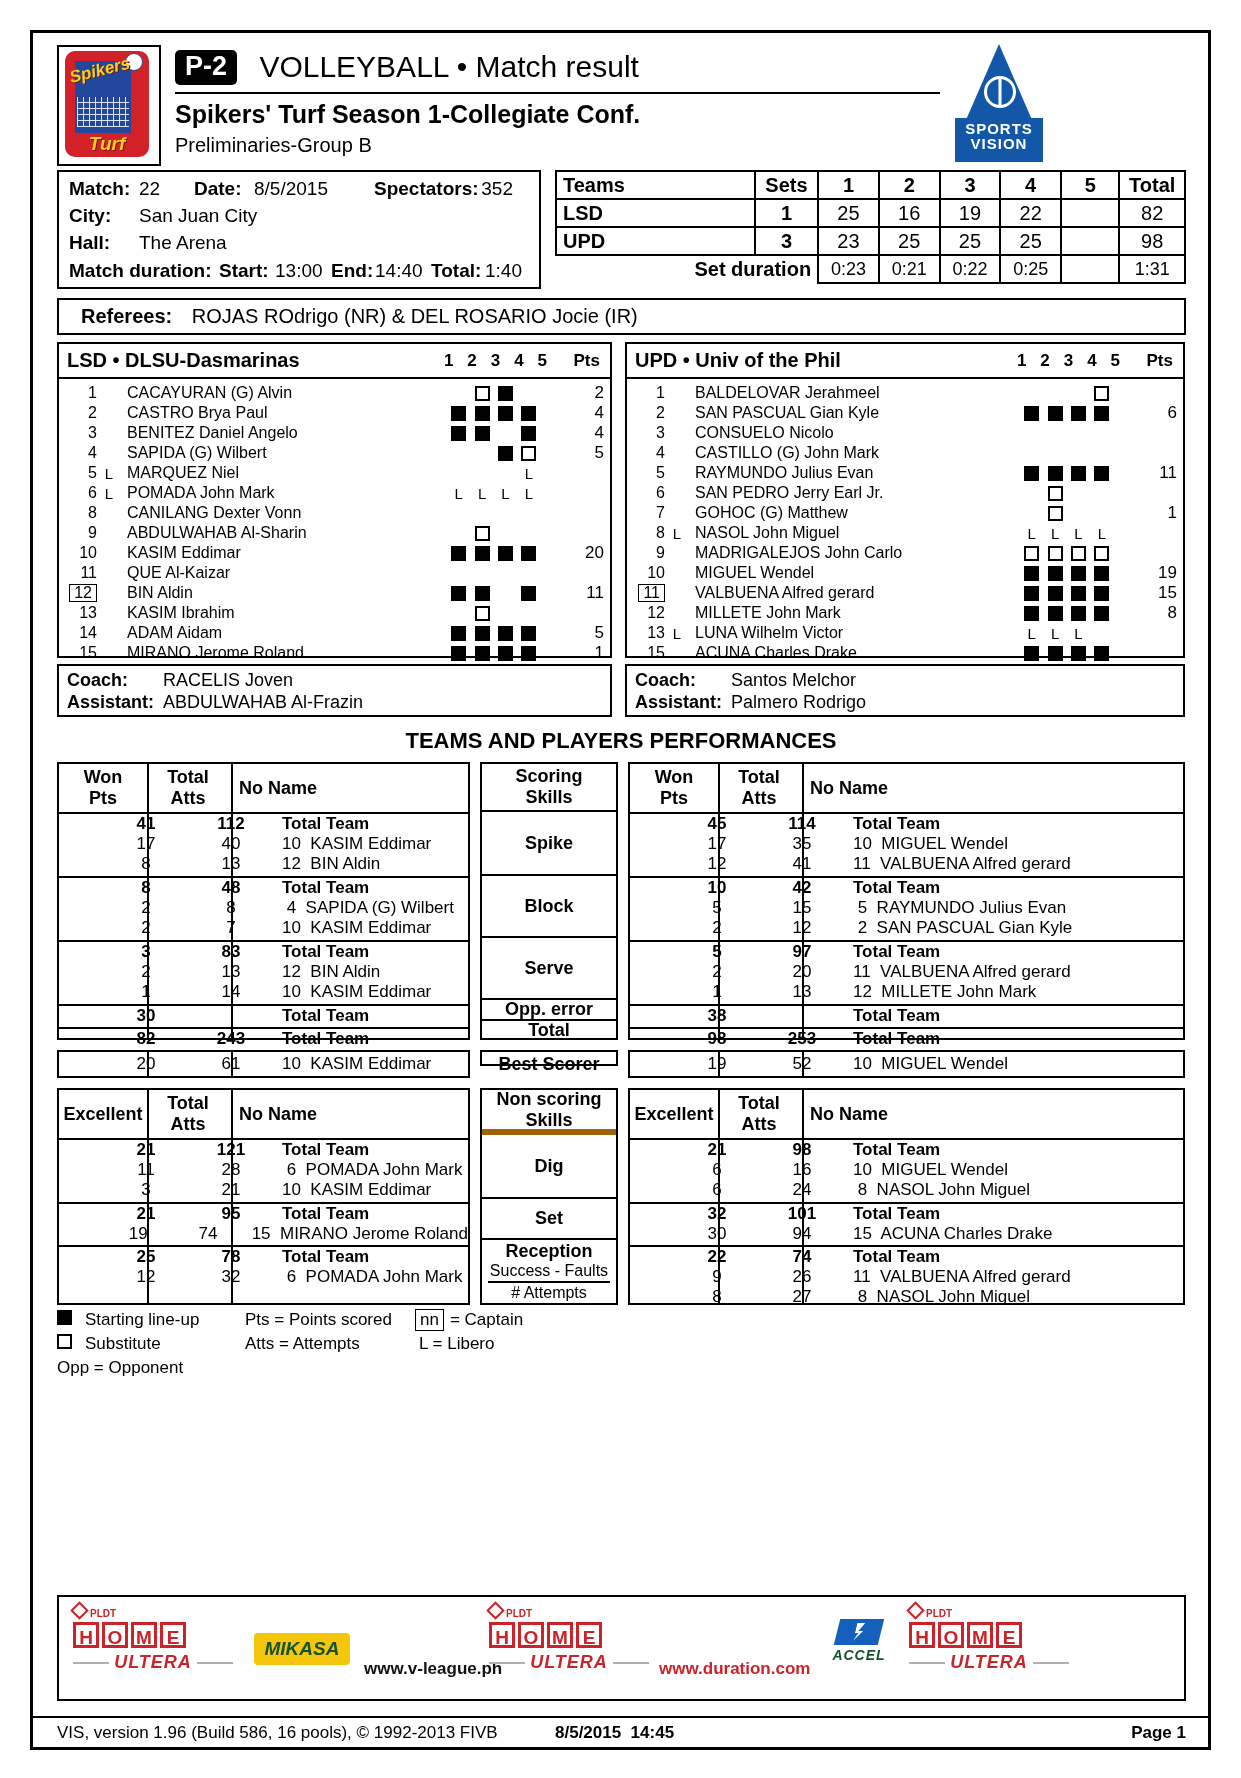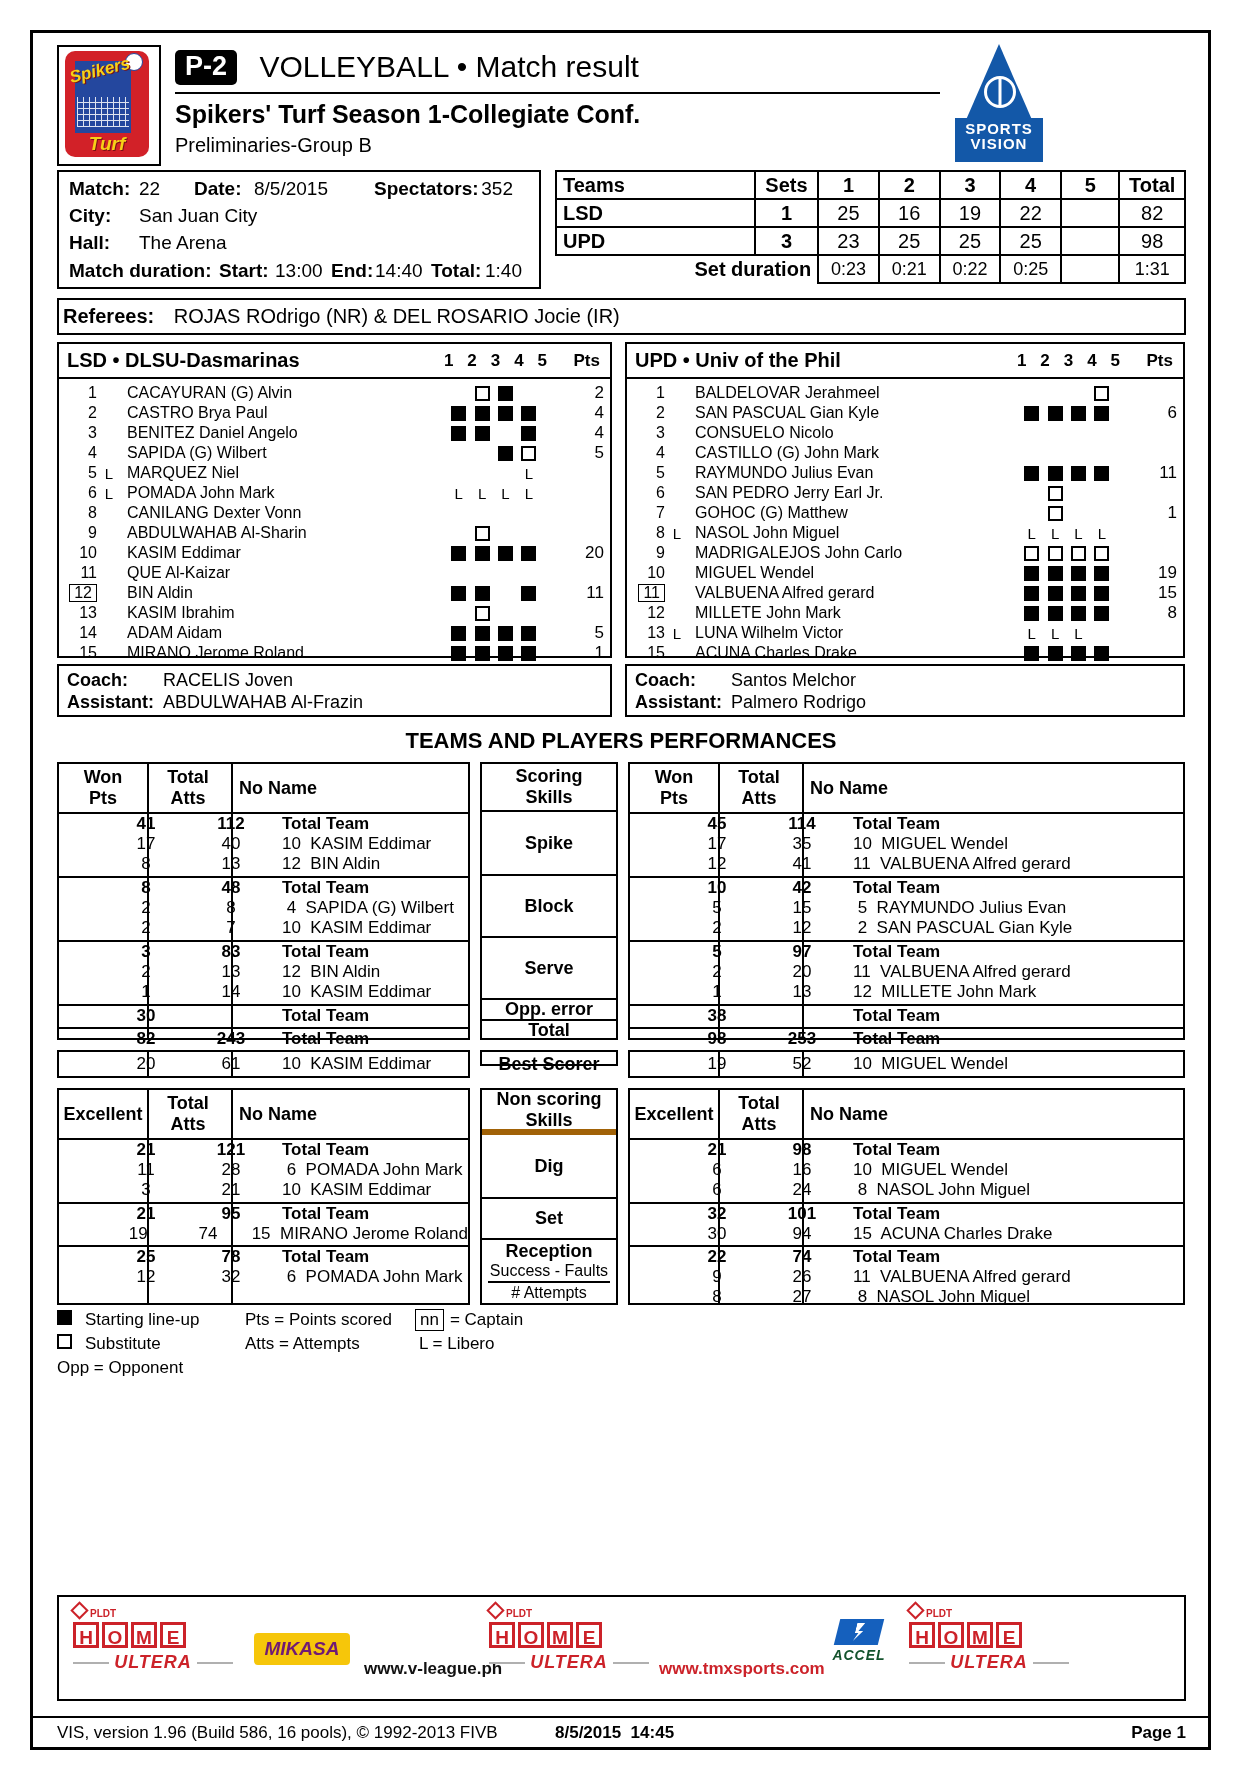--- a/index.html
+++ b/index.html
@@ -52,21 +52,21 @@
   table.sc td.setscell{width:50px;font-weight:bold;}
   table.sc td.scell{width:48px;}
   table.sc td.totcell{width:52px;}
   table.sc td.hdr{font-weight:bold;text-align:left;}
   table.sc td.hdrc{font-weight:bold;text-align:center;}
   table.sc td.durlbl{text-align:right;font-weight:bold;border-left:none;border-bottom:none;}
   table.sc td.dur{font-size:18px;}
 
   
   .ref-box{left:57px;top:298px;width:1129px;height:37px;border:2px solid #000;box-sizing:border-box;
-     font-size:20px;line-height:33px;padding-left:4px;}
+     font-size:20px;line-height:33px;padding-left:22px;}
 
   
   .roster{border:2px solid #000;box-sizing:border-box;background:#fff;}
   .roster-hdr{display:flex;align-items:center;height:33px;border-bottom:2px solid #000;padding:0 6px 0 8px;}
   .roster-title{flex:1;font-weight:bold;font-size:20px;}
   .hdr-marks{width:117px;display:flex;}
   .hdr-marks span{width:23.4px;text-align:center;font-weight:bold;font-size:17px;}
   .hdr-pts{width:46px;text-align:right;font-weight:bold;font-size:17px;padding-right:4px;}
   .rbody{padding-top:4px;}
   .prow-r{display:flex;align-items:center;height:20px;font-size:16px;}
@@ -118,21 +118,21 @@
   .pldt{position:absolute;width:160px;height:90px;top:7px;}
   .pldt-top{color:#cc2229;font-weight:bold;font-size:10px;}
   .pldt-top .dia{display:inline-block;width:9px;height:9px;border:2px solid #cc2229;transform:rotate(45deg);margin-right:4px;}
   .home-row{display:flex;gap:3px;margin-top:3px;}
   .home-row span{display:block;width:26px;height:26px;border:3px solid #cc2229;color:#cc2229;
      font-weight:bold;font-size:19px;text-align:center;line-height:26px;box-sizing:border-box;}
   .ultera{margin-top:4px;display:flex;align-items:center;gap:5px;}
   .ultera .ln{flex:1;border-top:2px solid #b0b0b0;}
   .ultera .txt{color:#cc2229;font-weight:bold;font-style:italic;font-size:18px;letter-spacing:1px;}
   .mikasa{position:absolute;left:195px;top:36px;width:96px;height:32px;background:#f6c60a;border-radius:4px;
-     color:#701a75;font-weight:bold;font-style:italic;font-size:19px;text-align:center;line-height:32px;}
+     color:#14532d;font-weight:bold;font-style:italic;font-size:19px;text-align:center;line-height:32px;}
   .vleague{position:absolute;left:305px;top:62px;font-size:17px;font-weight:bold;color:#111;}
   .tmx{position:absolute;left:600px;top:62px;font-size:17px;font-weight:bold;color:#cc2229;}
   .accel{position:absolute;left:760px;top:22px;width:80px;text-align:center;}
   .accel-flag{margin:0 auto;width:44px;height:26px;background:#1560bd;transform:skewX(-14deg);position:relative;}
   .accel-flag:after{content:"";position:absolute;left:18px;top:4px;width:8px;height:18px;background:#fff;
      clip-path:polygon(0 0,100% 0,40% 45%,100% 45%,0 100%,45% 55%,0 55%);}
   .accel-txt{color:#14532d;font-weight:bold;font-style:italic;font-size:14px;margin-top:2px;letter-spacing:1px;}
 
   
   .foot-rule{left:33px;top:1716px;width:1175px;border-top:2px solid #000;height:0;}
@@ -1144,21 +1144,21 @@
           <span>O</span>
           <span>M</span>
           <span>E</span>
       </div>
       <div class="ultera">
           <span class="ln"></span>
           <span class="txt">ULTERA</span>
           <span class="ln"></span>
         </div>
     </div>
-    <div class="tmx">www.tmxsports.com</div>
+    <div class="tmx">www.duration.com</div>
     <div class="accel">
       <div class="accel-flag"></div>
       <div class="accel-txt">ACCEL</div>
     </div>
     <div class="pldt" style="left:850px;">
       <div class="pldt-top"><span class="dia"></span><span>PLDT</span></div>
       <div class="home-row">
         <span>H</span>
           <span>O</span>
           <span>M</span>

